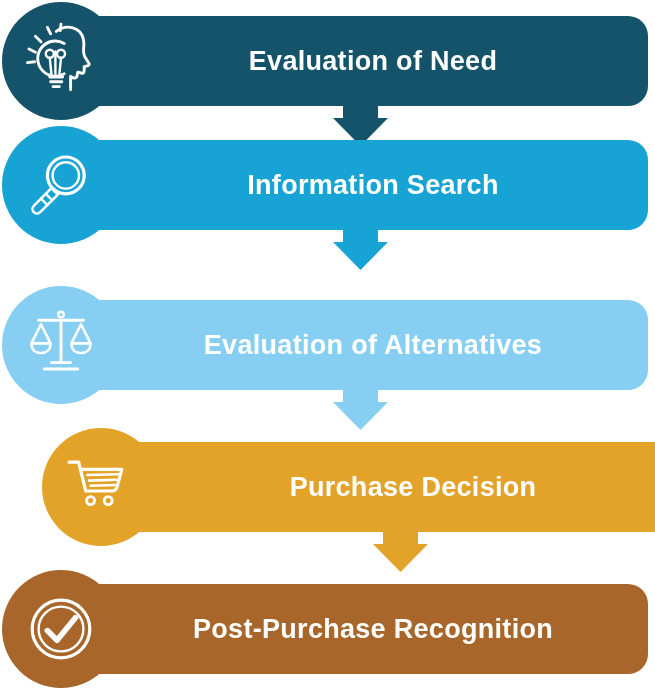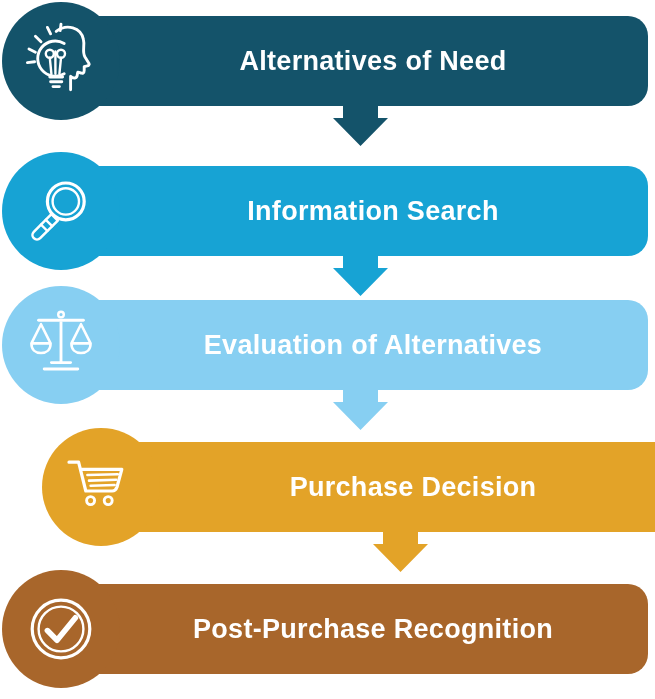--- a/index.html
+++ b/index.html
@@ -2,21 +2,21 @@
 <html><head>
 <meta charset="utf-8">
 <style>
   html,body{margin:0;padding:0;}
   .canvas{
     position:relative;width:655px;height:699px;background:#ffffff;
     font-family:"Liberation Sans",sans-serif;overflow:hidden;
   }
   .row{position:absolute;left:0;width:655px;height:118px;color:var(--c,#333);}
   .row:nth-of-type(1){top:2px;}
-  .row:nth-of-type(2){top:152px;text-align:right;}
+  .row:nth-of-type(2){top:126px;text-align:right;}
   .row:nth-of-type(3){top:286px;}
   .row:nth-of-type(4){top:428px;margin-left:40px;}
   .row:nth-of-type(5){top:570px;}
   .bar{
     position:absolute;left:60px;top:14px;width:588px;height:90px;
     background:var(--c);border-radius:20px;
   }
   .label{
     position:absolute;left:98px;top:14px;width:550px;height:90px;
     display:flex;align-items:center;justify-content:center;
@@ -35,21 +35,21 @@
   }
   .arrow polygon{fill:var(--c);}
 </style>
 </head>
 <body>
 
 <div class="canvas">
 
   <div class="row" style="--c: #14536a;">
     <div class="bar"></div>
-    <div class="label">Alternatives of Need</div>
+    <div class="label">Evaluation of Need</div>
     <svg class="arrow" viewBox="0 0 61 42">
       <polygon points="13,0 48,0 48,12 58,12 30.5,40 3,12 13,12"></polygon>
     </svg>
     <div class="circle">
       <span class="icon">
         <svg viewBox="0 0 100 100" stroke-width="3.6">
           <path d="M8,52 L17,51 M10,35 L18,39 M18,19 L25,26 M33,8 L37,16 M50,4 L49,12"></path>
           <path d="M54,28 A22,22 0 1 0 54,66"></path>
           <path d="M36,70 L52,70 M37,76 L51,76 M40,82 L48,82"></path>
           <circle cx="36" cy="41" r="5" stroke-width="3"></circle>

